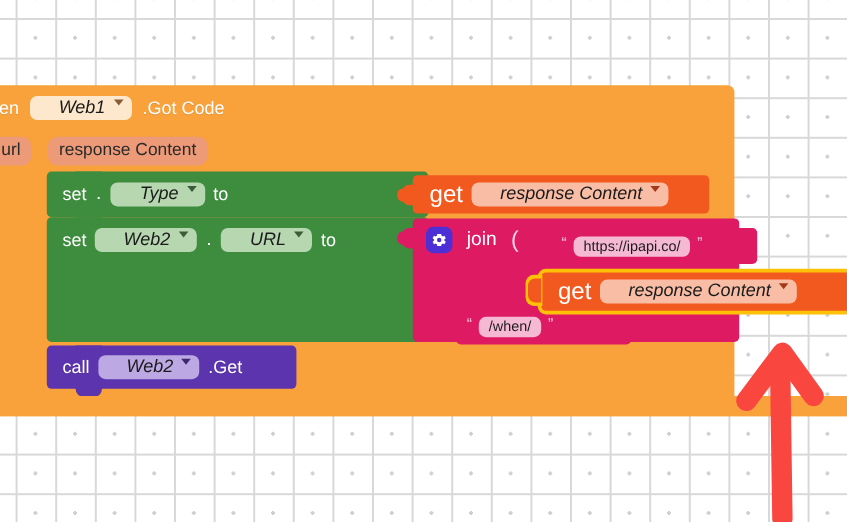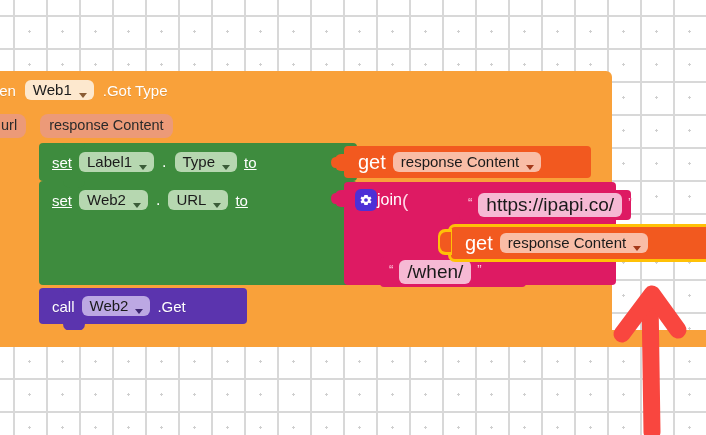--- a/index.html
+++ b/index.html
@@ -28,23 +28,23 @@
     background-position:13px 15px;
     pointer-events:none;
   }
 
   
   .btxt{
     color:#ffffff;font-size:15px;line-height:1;white-space:nowrap;
     text-shadow:0 1px 0 rgba(0,0,0,.10);
   }
   .field{
-    display:inline-flex;align-items:flex-end;gap:5px;
-    border-radius:6px;padding:2px 7px 3px 8px;
-    font-size:15px;line-height:1;color:#1b1b1b;white-space:nowrap;
+    display:inline-flex;align-items:flex-start;gap:5px;
+    border-radius:6px;padding:2px 7px 3px 24px;
+    font-size:15px;line-height:1;color:#1b1b1b;white-space:nowrap;font-style:italic;
   }
   .caret{
     width:0;height:0;border-left:4px solid transparent;
     border-right:4px solid transparent;border-top:5px solid #7a4a39;
     display:inline-block;margin-left:2px;position:relative;top:1px;
   }
 
   
   #event-block{
     position:absolute;left:-34px;top:71px;width:646px;height:272px;
@@ -69,21 +69,21 @@
   
   .green{
     position:absolute;background:#3E8C3E;border-radius:4px;
   }
   #set-label1{ left:39px; top:143px; width:318px; height:38px; }
   #set-web2  { left:39px; top:181px; width:318px; height:104px; }
   .green .row{
     position:absolute;left:0;top:0;height:38px;width:100%;
     display:flex;align-items:center;padding-left:13px;box-sizing:border-box;gap:7px;
   }
-  .green .kw{color:#ffffff;font-size:15px;text-decoration:underline;}
+  .green .kw{color:#ffffff;font-size:15px;}
   .green .field{background:#B6D7B0;}
   .green .field .caret{border-top-color:#3b5c38;}
   .green .dot{color:#fff;font-size:16px;padding:0 1px;}
 
   
   .notch{
     position:absolute;top:0;left:24px;width:22px;height:7px;
     background:inherit;border-radius:0 0 7px 7px;
   }
 
@@ -136,37 +136,37 @@
     background:#F2591F;border-radius:6px 0 0 6px;
   }
 
   
   #join-block{
     position:absolute;left:344px;top:182px;width:272px;height:103px;
     background:#DE1A63;border-radius:4px;
   }
   #join-row{
     position:absolute;left:0;top:0;height:36px;
-    display:flex;align-items:center;padding-left:11px;gap:0;
+    display:flex;align-items:center;padding-left:11px;gap:12px;
   }
   #gear{
     width:22px;height:22px;border-radius:6px;background:#4C30D6;
     display:flex;align-items:center;justify-content:center;
   }
   #join-label{color:#fff;font-size:16px;}
   .paren{color:#ffd2e2;font-size:19px;font-weight:300;line-height:1;}
 
   .strblk{
     position:absolute;background:#DE1A63;border-radius:4px;height:30px;
     display:flex;align-items:center;gap:6px;padding:0 9px;box-sizing:border-box;
   }
   .strblk .q{color:#ffc9dd;font-size:13px;line-height:1;position:relative;top:-3px;}
   .strblk .sval{
     background:#F6B9D4;color:#1a1a1a;border-radius:6px;
-    padding:2px 8px 3px;font-size:19px;line-height:1;white-space:nowrap;
+    padding:2px 8px 3px;font-size:12px;line-height:1;white-space:nowrap;
   }
   #str-url{ left:459px; top:190px; width:172px; }
   #str-json{ left:380px; top:257px; width:146px; }
 
   
   #footer-bar{
     position:absolute;left:-34px;top:330px;width:740px;height:17px;
     background:#F9A13A;
   }
 
@@ -181,38 +181,34 @@
 <div id="workspace">
 
   <div id="event-block">
 
     <div id="event-header">
       <span class="btxt">when</span>
       <span class="field">
         <span>Web1</span>
         <i class="caret"></i>
       </span>
-      <span class="btxt">.Got Type</span>
+      <span class="btxt">.Got Code</span>
     </div>
 
     <div id="param-row">
       <span class="param">url</span>
       <span class="param">response Content</span>
     </div>
 
   </div>
 
   <div class="green" id="set-label1">
     <span class="notch"></span>
     <div class="row">
       <span class="kw">set</span>
-      <span class="field">
-        <span>Label1</span>
-        <i class="caret"></i>
-      </span>
       <span class="dot">.</span>
       <span class="field">
         <span>Type</span>
         <i class="caret"></i>
       </span>
       <span class="kw">to</span>
     </div>
   </div>
 
   <div class="green" id="set-web2">

